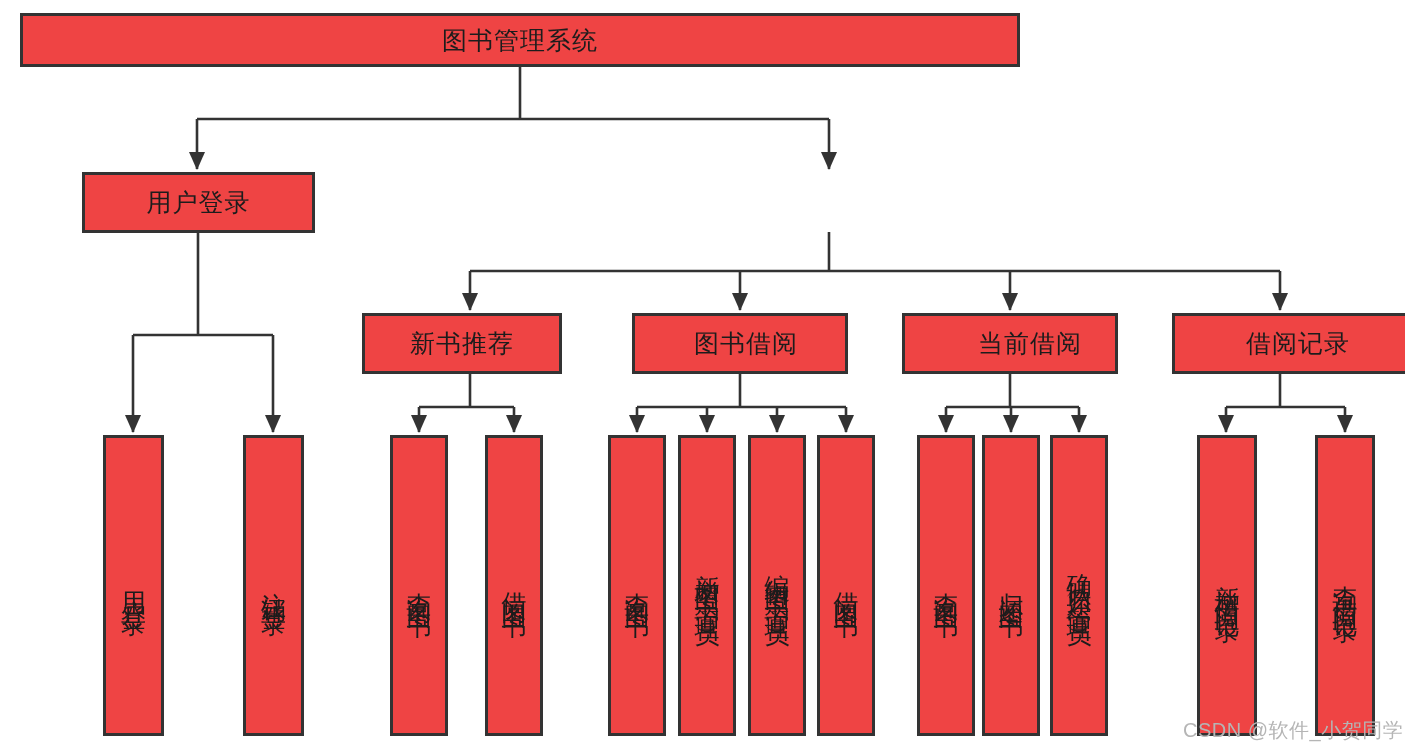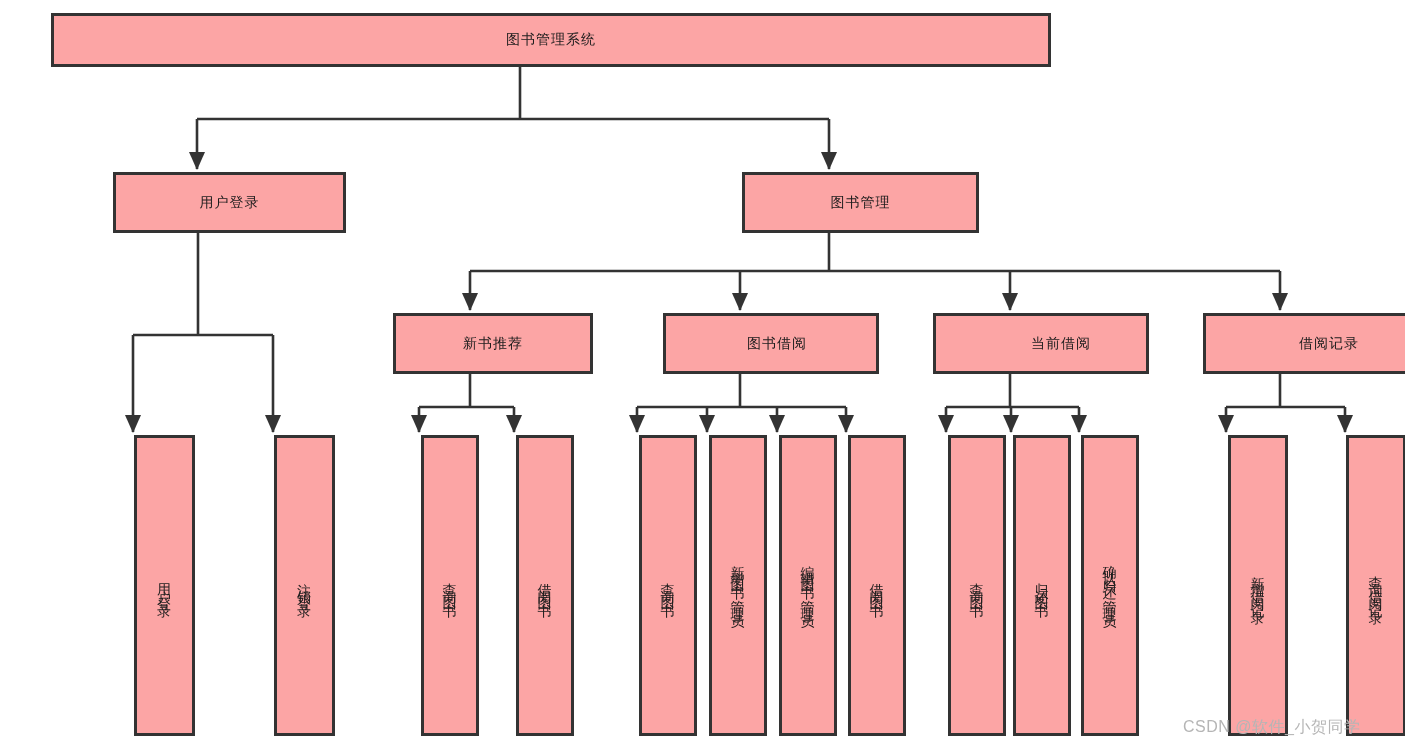--- a/index.html
+++ b/index.html
@@ -9,32 +9,32 @@
     --wm:#b5b5b5;
   }
   html,body{margin:0;padding:0;background:var(--bg);}
   #stage{
     position:relative;width:1405px;height:747px;background:var(--bg);
     font-family:"Liberation Sans","DejaVu Sans",sans-serif;
     overflow:hidden;
   }
   #wires{position:absolute;left:0;top:0;width:1405px;height:747px;pointer-events:none;}
   .box{
-    position:absolute;box-sizing:border-box;background:#fca5a5;
+    position:absolute;box-sizing:border-box;background:#ef4444;
     border:3px solid var(--line);color:var(--text);
     display:flex;align-items:center;justify-content:center;
-    font-size:14px;letter-spacing:1px;margin-left:31px;
+    font-size:25px;letter-spacing:1px;
   }
   .leaf span{
     writing-mode:vertical-rl;text-orientation:mixed;
     letter-spacing:7px;line-height:1;white-space:nowrap;
   }
   .watermark{
     position:absolute;left:1183px;top:717px;z-index:5;
-    font-size:16px;color:var(--wm);letter-spacing:0.5px;white-space:nowrap;
+    font-size:20px;color:var(--wm);letter-spacing:0.5px;white-space:nowrap;
   }
 </style>
 </head>
 <body>
 
 <div id="stage">
 
   <svg id="wires" viewBox="0 0 1405 747" xmlns="http://www.w3.org/2000/svg">
     <defs>
       <marker id="arrow" markerUnits="userSpaceOnUse" markerWidth="18" markerHeight="16" viewBox="0 0 18 16" refX="17" refY="8" orient="auto">
@@ -77,23 +77,20 @@
       <path d="M1345,407 L1345,432" marker-end="url(#arrow)"></path>
     </g>
   </svg>
 
   <div class="box" style="left:20px;top:13px;width:1000px;height:54px;">
     <span>图书管理系统</span>
   </div>
 
   <div class="box" style="left:82px;top:172px;width:233px;height:61px;">
     <span>用户登录</span>
-  </div>
-  <div class="box" style="left:711px;top:172px;width:237px;height:61px;">
-    <span>图书管理</span>
   </div>
 
   <div class="box" style="left:362px;top:313px;width:200px;height:61px;">
     <span>新书推荐</span>
   </div>
   <div class="box" style="left:632px;top:313px;width:216px;height:61px;padding-left:12px;">
     <span>图书借阅</span>
   </div>
   <div class="box" style="left:902px;top:313px;width:216px;height:61px;padding-left:40px;">
     <span>当前借阅</span>

